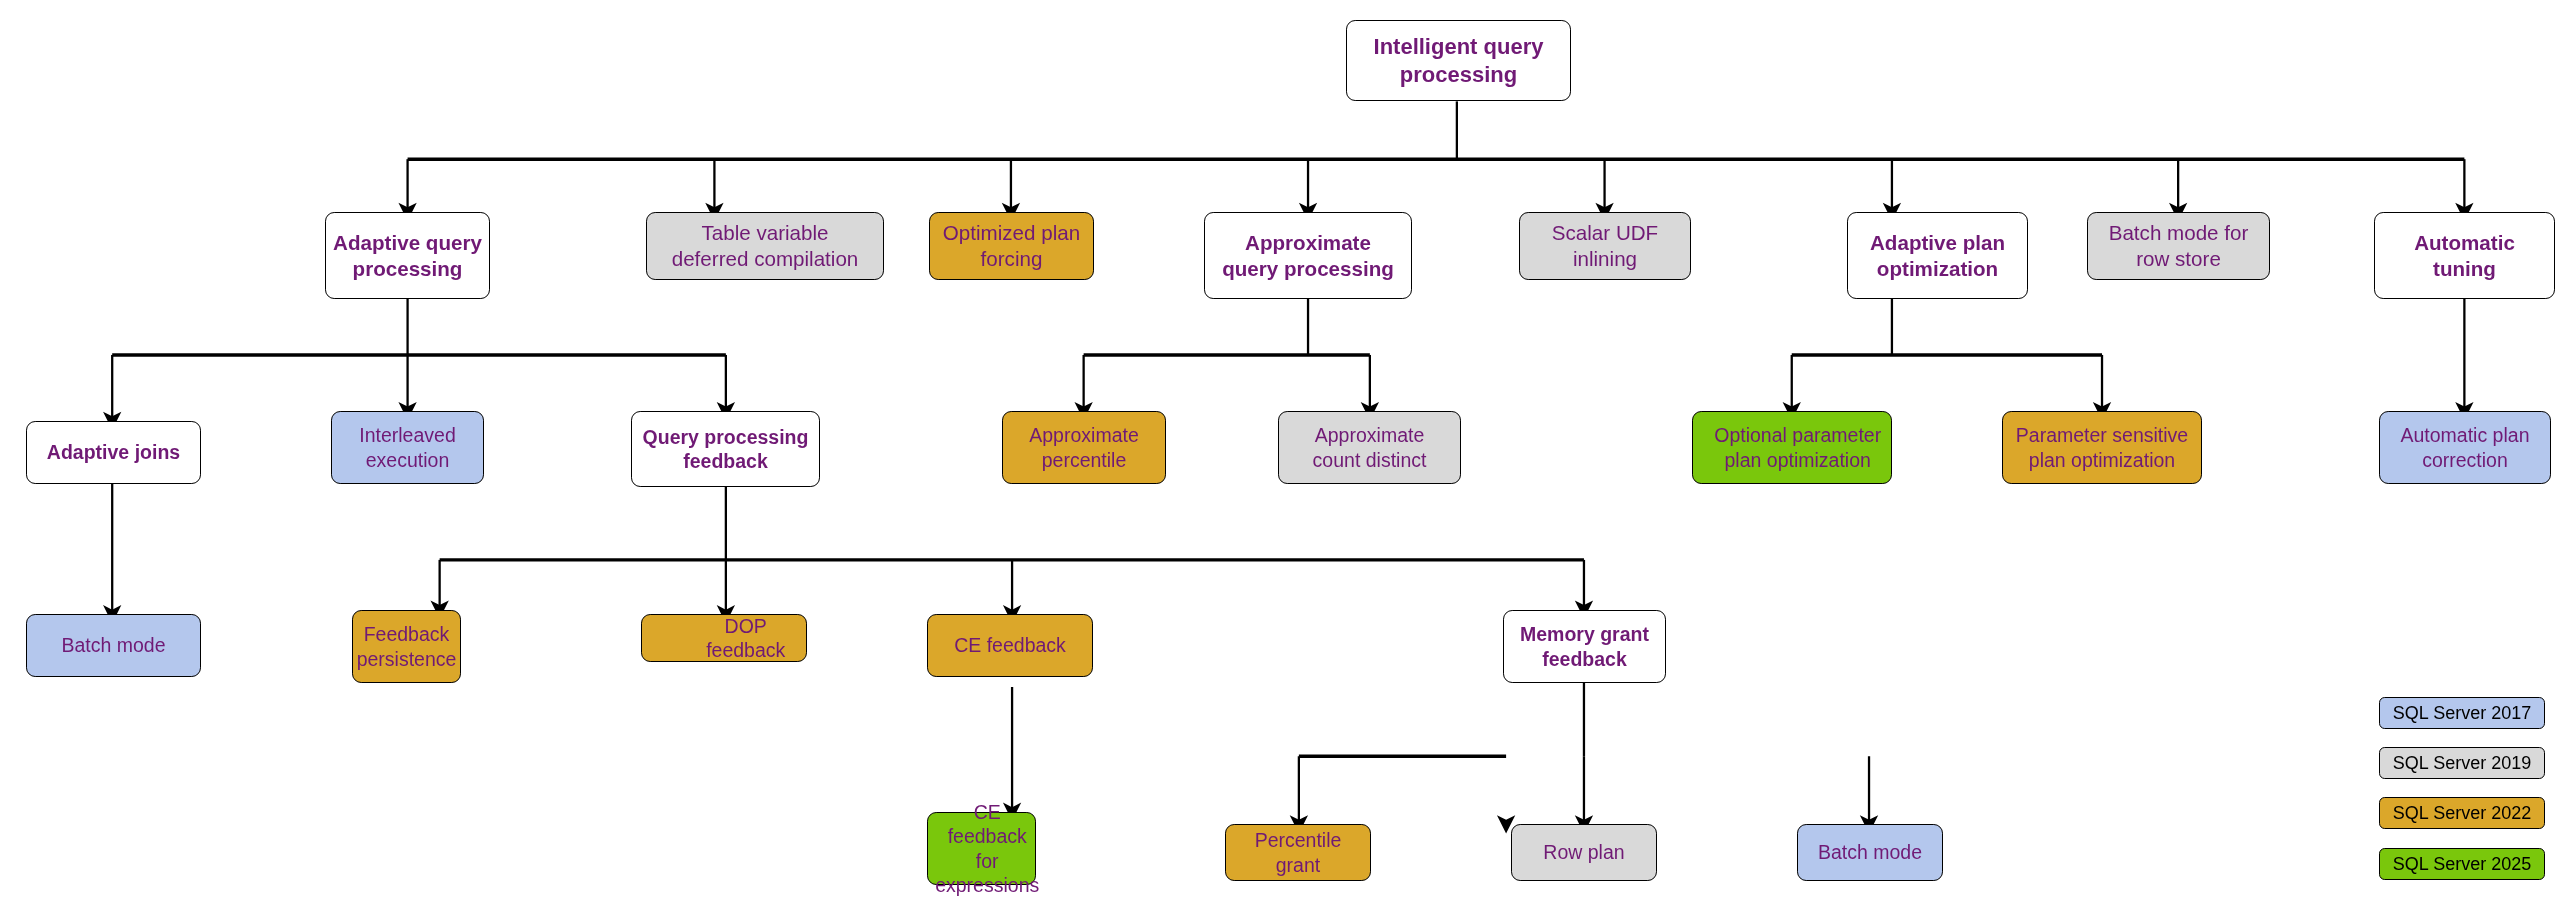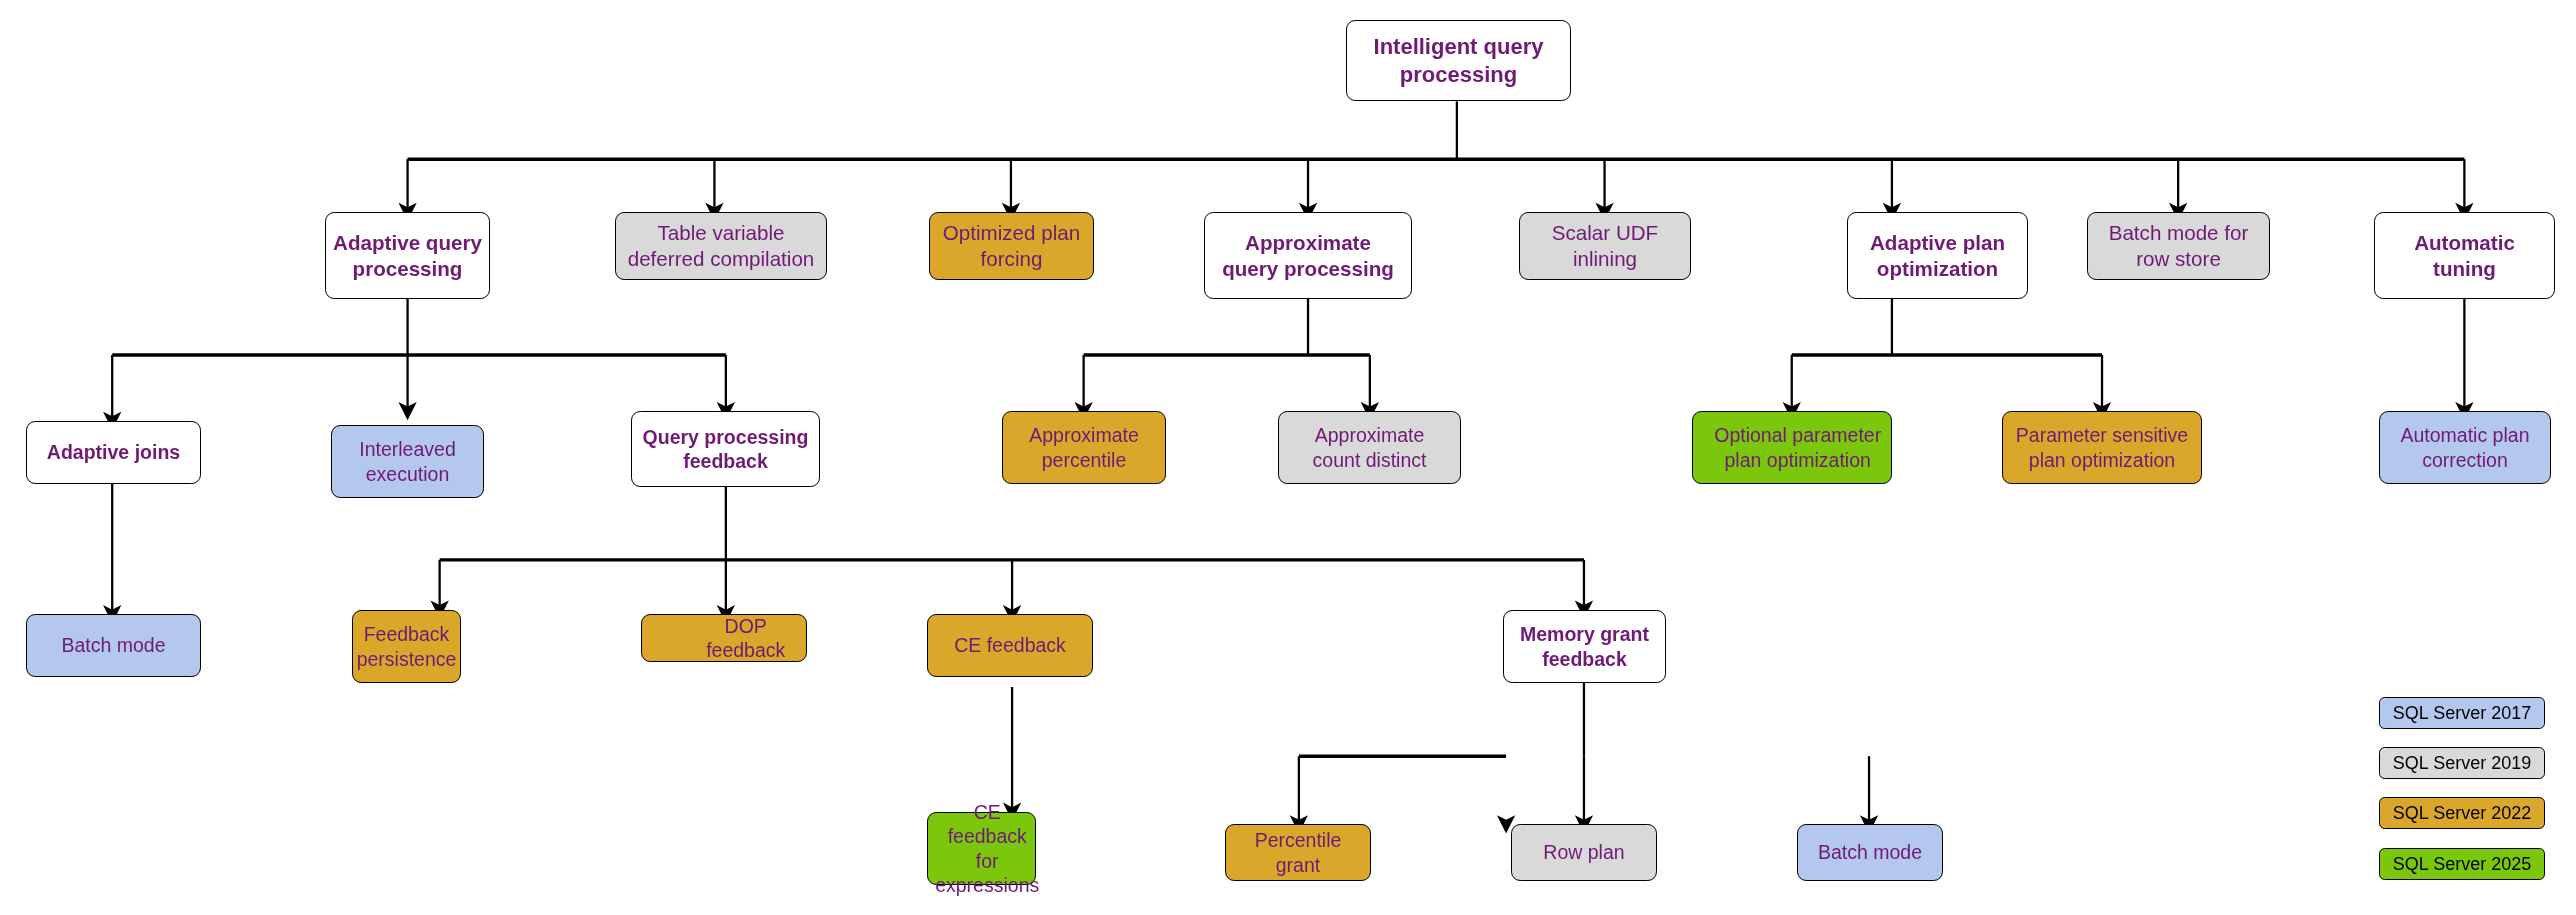--- a/index.html
+++ b/index.html
@@ -104,21 +104,21 @@
       <path d="M2631,1321 L2631,1440" marker-end="url(#arrow)" stroke="none"></path>
     </g>
   </svg>
 
   <div class="node n-white root" style="left:1346px;top:20px;width:225px;height:81px;">Intelligent query
 processing</div>
 
   <div class="node n-white lvl2" style="left:325px;top:212px;width:165px;height:87px;">Adaptive query
 processing</div>
 
-  <div class="node n-gray lvl2 thin" style="left:615px;top:212px;width:212px;height:68px;text-align:center;">Table variable
+  <div class="node n-gray lvl2 thin" style="left:646px;top:212px;width:238px;height:68px;text-align:center;">Table variable
 deferred compilation</div>
 
   <div class="node n-orange lvl2 thin" style="left:929px;top:212px;width:165px;height:68px;">Optimized plan
 forcing</div>
 
   <div class="node n-white lvl2" style="left:1204px;top:212px;width:208px;height:87px;">Approximate
 query processing</div>
 
   <div class="node n-gray lvl2 thin" style="left:1519px;top:212px;width:172px;height:68px;">Scalar UDF
 inlining</div>
@@ -127,21 +127,21 @@
 optimization</div>
 
   <div class="node n-gray lvl2 thin" style="left:2087px;top:212px;width:183px;height:68px;">Batch mode for
 row store</div>
 
   <div class="node n-white lvl2" style="left:2374px;top:212px;width:181px;height:87px;">Automatic
 tuning</div>
 
   <div class="node n-white lvl3 bold" style="left:26px;top:421px;width:175px;height:63px;">Adaptive joins</div>
 
-  <div class="node n-blue lvl3" style="left:331px;top:411px;width:153px;height:73px;margin-top:14px;">Interleaved
+  <div class="node n-blue lvl3" style="left:331px;top:411px;width:153px;height:73px;">Interleaved
 execution</div>
 
   <div class="node n-white lvl3 bold" style="left:631px;top:411px;width:189px;height:76px;">Query processing
 feedback</div>
 
   <div class="node n-orange lvl3" style="left:1002px;top:411px;width:164px;height:73px;">Approximate
 percentile</div>
 
   <div class="node n-gray lvl3" style="left:1278px;top:411px;width:183px;height:73px;">Approximate
 count distinct</div>

